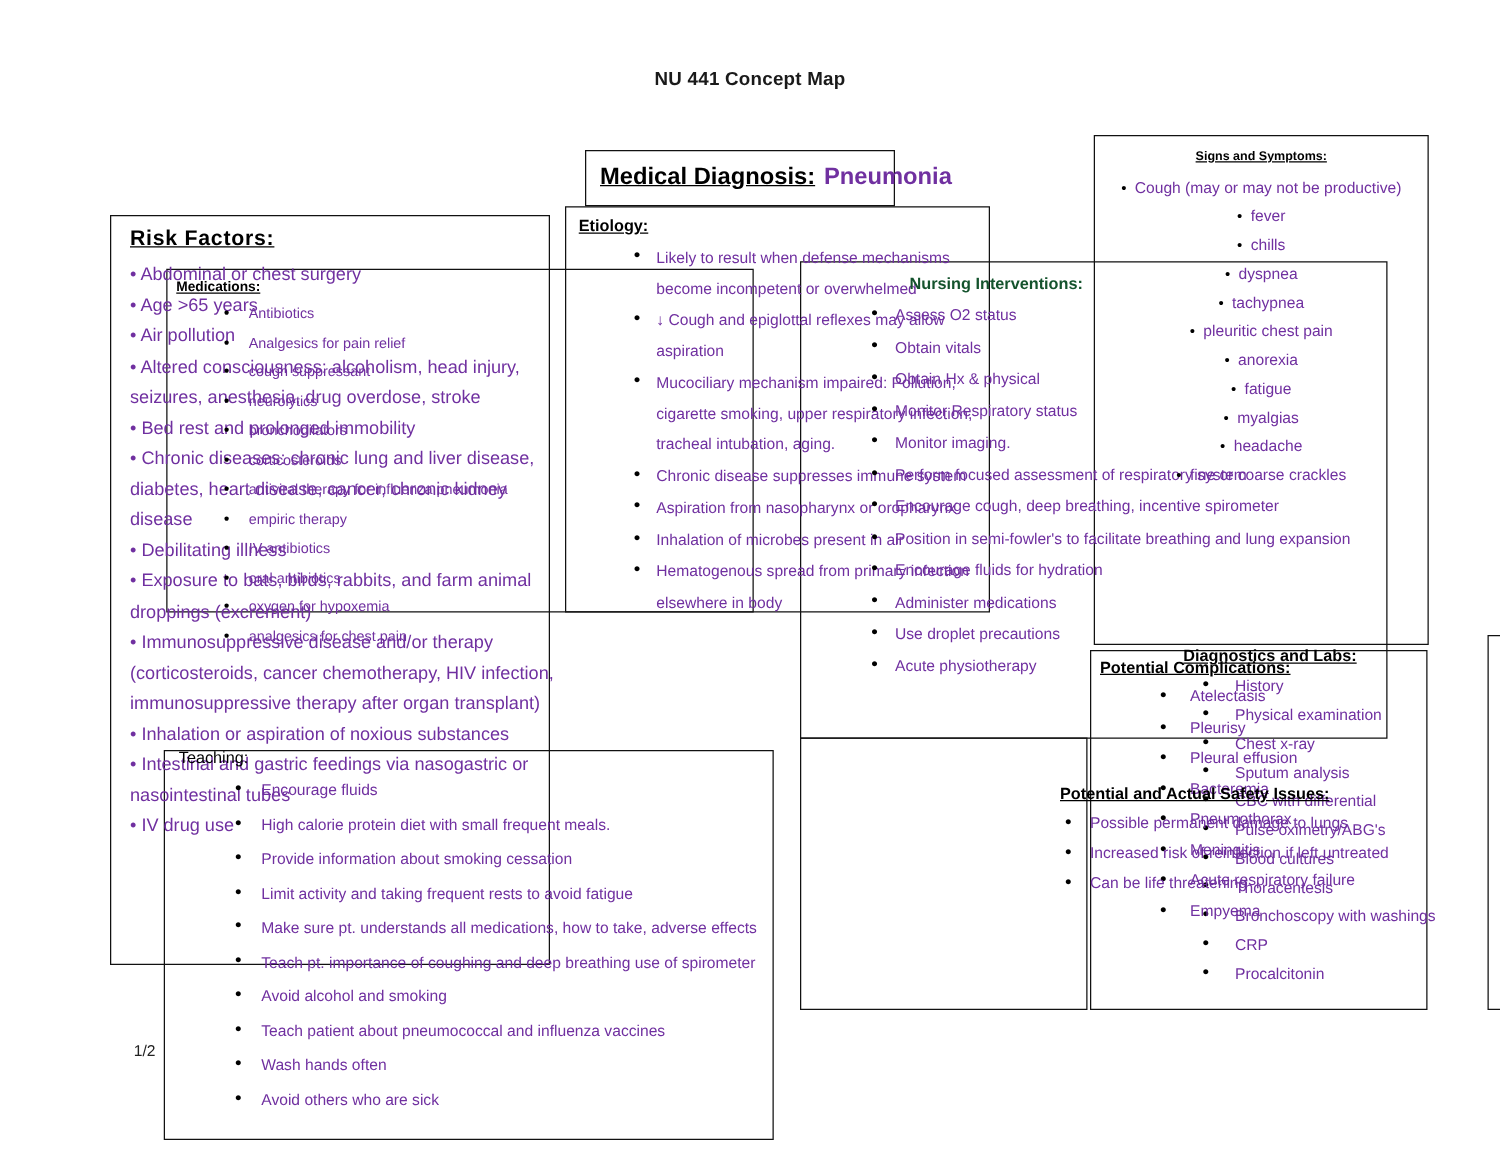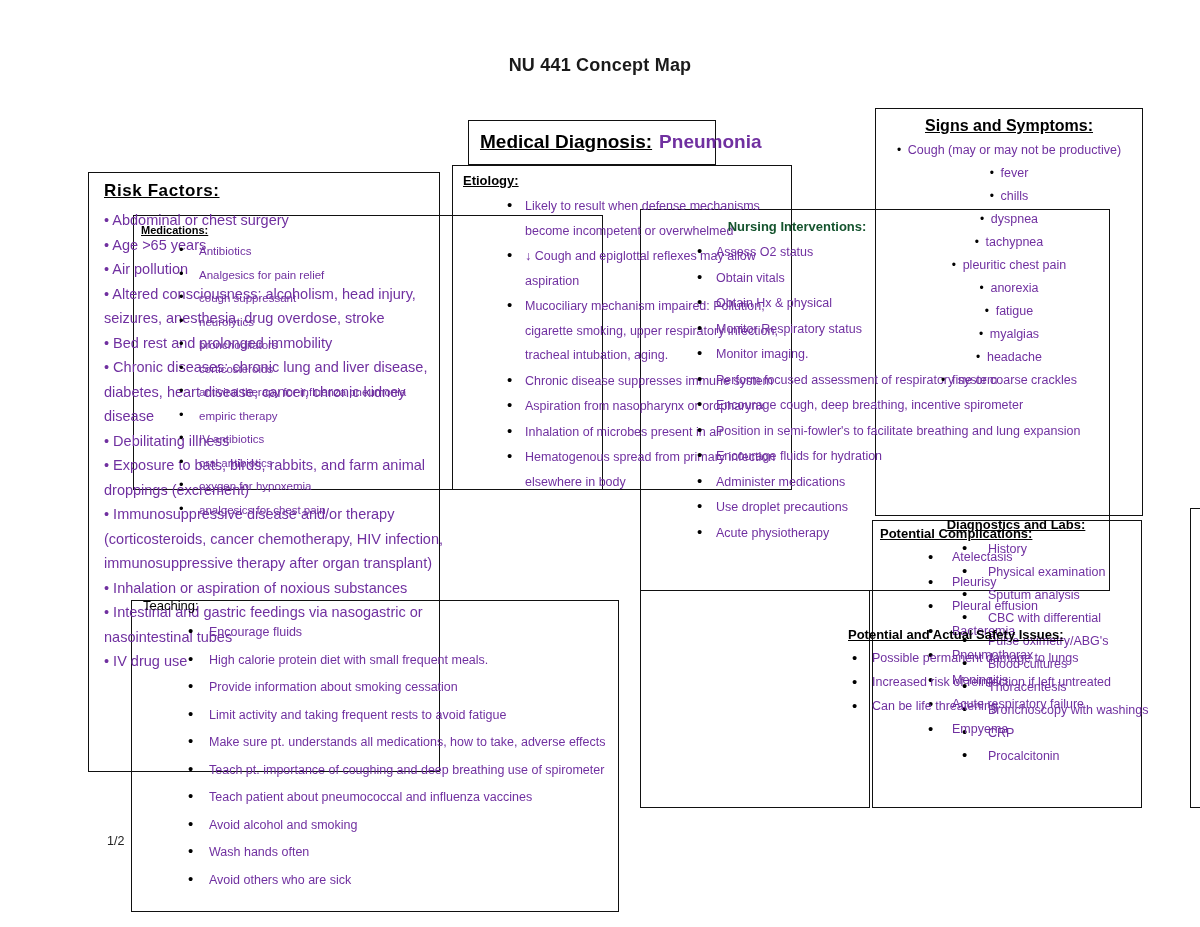--- a/index.html
+++ b/index.html
@@ -29,21 +29,21 @@
   .hdr-plain {
     font-weight: normal;
     color: #000000;
   }
 
   .doc-title {
     position: absolute;
     left: 0; top: 55px;
     width: 1200px;
     text-align: center;
-    font-size: 18px;
+    font-size: 15px;
     color: #1a1a1a;
     font-weight: 600;
     letter-spacing: .2px;
   }
 
   
   .tb { position: absolute; }
   .tb .title { margin: 0 0 2px 0; }
   .tb ul {
     margin: 0; padding: 0;
@@ -112,21 +112,21 @@
   #ni-text ul li { padding-left: 64px; }
   #ni-text ul li::before { left: 45px; }
 
   
   #ss-box { left: 875px; top: 108px; width: 268px; height: 408px; }
   #ss-text {
     left: 880px; top: 115px; width: 258px;
     font-size: 12.5px; line-height: 22px;
     text-align: center;
   }
-  #ss-text .title { font-size: 16px; line-height: 22px; }
+  #ss-text .title { font-size: 10px; line-height: 22px; }
   #ss-text ul li { padding-left: 0; text-indent: 0; }
   #ss-text ul li::before { position: static; content: "\2022\00a0\00a0"; font-size: 12px;}
 
   
   #dl-box { left: 1190px; top: 508px; width: 120px; height: 300px; }
   #dl-text {
     left: 900px; top: 514px; width: 300px;
     font-size: 12.5px; line-height: 22px;
   }
   #dl-text .title { text-align: center; width: 232px; font-size: 13px; line-height: 22px;}
@@ -272,20 +272,21 @@
       <li>headache</li>
       <li>fine or coarse crackles</li>
     </ul>
   </div>
 
   <div class="tb" id="dl-text">
     <div class="title hdr">Diagnostics and Labs:</div>
     <ul>
       <li>History</li>
       <li>Physical examination</li>
+      <li>Chest x-ray</li>
       <li>Sputum analysis</li>
       <li>CBC with differential</li>
       <li>Pulse oximetry/ABG's</li>
       <li>Blood cultures</li>
       <li>Thoracentesis</li>
       <li>Bronchoscopy with washings</li>
       <li>CRP</li>
       <li>Procalcitonin</li>
     </ul>
   </div>
@@ -315,22 +316,22 @@
 
   <div class="tb" id="tc-text">
     <div class="title hdr-plain">Teaching:</div>
     <ul>
       <li>Encourage fluids</li>
       <li>High calorie protein diet with small frequent meals.</li>
       <li>Provide information about smoking cessation</li>
       <li>Limit activity and taking frequent rests to avoid fatigue</li>
       <li>Make sure pt. understands all medications, how to take, adverse effects</li>
       <li>Teach pt. importance of coughing and deep breathing use of spirometer</li>
+      <li>Avoid alcohol and smoking</li>
       <li>Teach patient about pneumococcal and influenza vaccines</li>
-      <li>Avoid alcohol and smoking</li>
       <li>Wash hands often</li>
       <li>Avoid others who are sick</li>
     </ul>
   </div>
 
   <div id="date-stamp">1/2</div>
 
 </div>
 
 </body></html>

